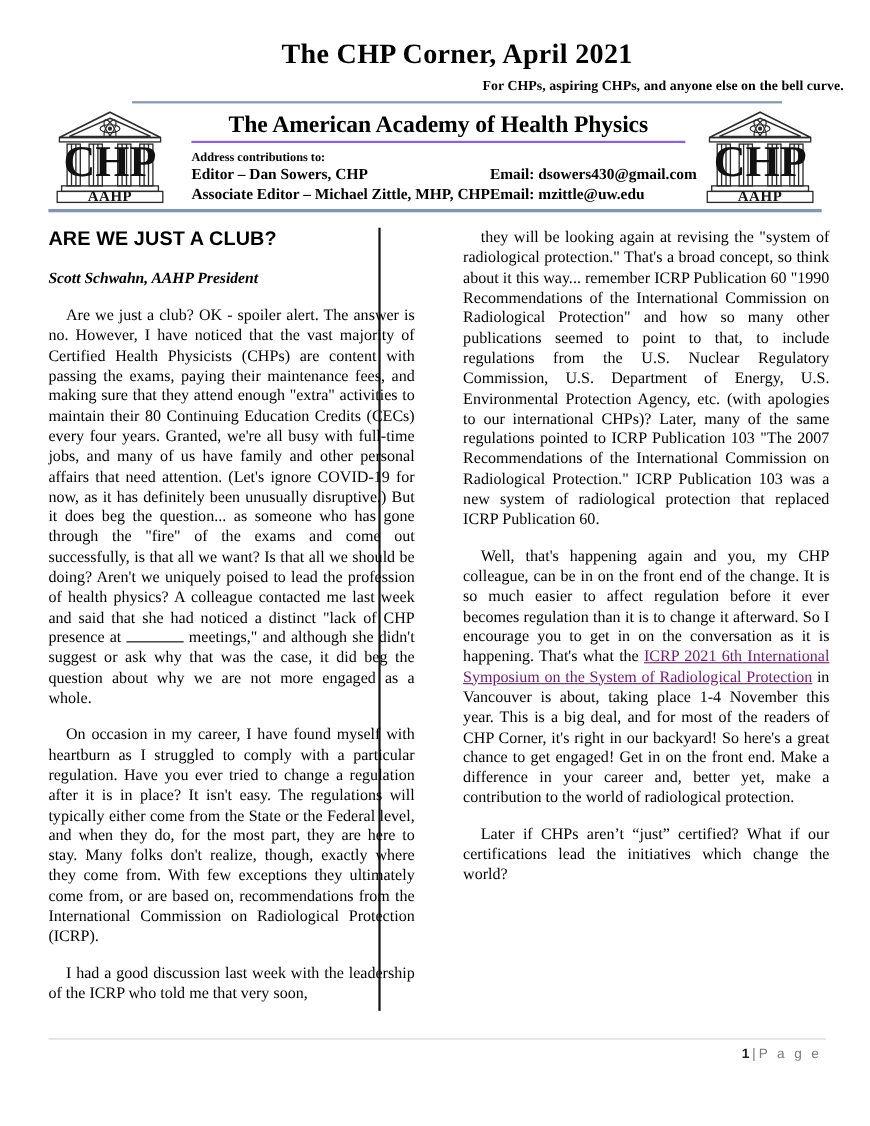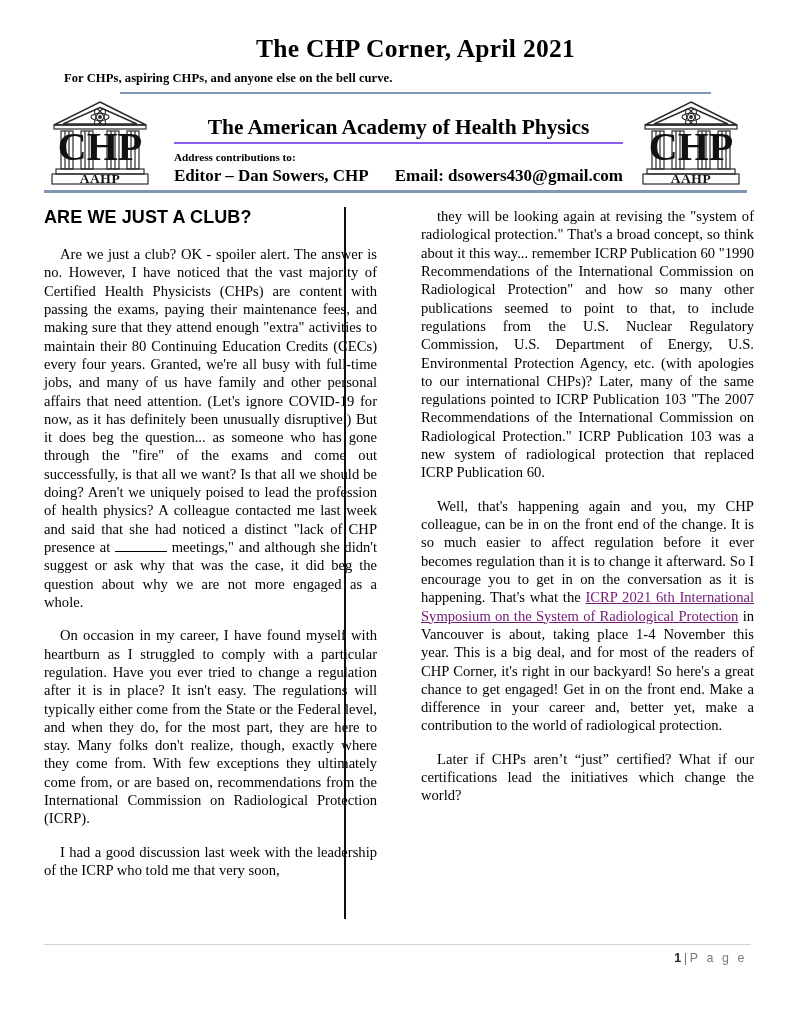--- a/index.html
+++ b/index.html
@@ -29,21 +29,21 @@
   .pub-title {
     text-align: center;
     font-size: 25.5px;
     font-weight: bold;
     letter-spacing: 0.3px;
     margin-top: 36px;
     line-height: 1.05;
     white-space: nowrap;
   }
   .pub-tagline {
-    text-align: left;
+    text-align: right;
     font-size: 12.6px;
     font-weight: bold;
     margin-top: 8px;
     letter-spacing: 0.05px;
     font-family: Liberation Serif, serif;
   }
   .rule-thin {
     height: 2px;
     background: #8096b4;
     margin: 6px 56px 0 56px;
@@ -82,21 +82,21 @@
   }
   .addr-label {
     font-size: 11.2px;
     font-weight: bold;
     margin-top: 6px;
     line-height: 1.34;
   }
   .addr-table {
     width: 100%;
     border-collapse: collapse;
-    font-size: 17px;
+    font-size: 14px;
     font-weight: bold;
     line-height: 1.34;
   }
   .addr-table td { padding: 0; vertical-align: top; }
   .addr-table td.name { width: 60%; white-space: nowrap; }
   .addr-table td.mail { width: 40%; white-space: nowrap; }
 
   .rule-thick {
     position: absolute;
     left: 44px;
@@ -244,20 +244,24 @@
 
     <div class="orgtext">
       <div class="org-name">The American Academy of Health Physics</div>
       <div class="addr-label">Address contributions to:</div>
       <table class="addr-table">
         <tbody>
           <tr>
             <td class="name">Editor – Dan Sowers, CHP</td>
             <td class="mail">Email: dsowers430@gmail.com</td>
           </tr>
+          <tr>
+            <td class="name">Associate Editor – Michael Zittle, MHP, CHP</td>
+            <td class="mail">Email: mzittle@uw.edu</td>
+          </tr>
         </tbody>
       </table>
     </div>
 
     <svg class="logo" viewBox="0 0 112 90">
       <g fill="none" stroke="#2b2b2b" stroke-width="1.4">
         <path d="M56 4 L102 27 L10 27 Z"></path>
         <path d="M56 9.5 L93 26 L19 26 Z"></path>
       </g>
       <g>
@@ -291,20 +295,21 @@
   </div>
 
   <div class="rule-thick"></div>
 
   <div class="divider"></div>
 
   <div class="columns">
 
     <div class="col col-left">
       <div class="article-head">ARE WE JUST A CLUB?</div>
+      <div class="byline">Scott Schwahn, AAHP President</div>
 
       <p class="body"><span>Are we just a club? OK - spoiler alert. The answer is no. However, I have noticed that the vast majority of Certified Health Physicists (CHPs) are content with passing the exams, paying their maintenance fees, and making sure that they attend enough "extra" activities to maintain their 80 Continuing Education Credits (CECs) every four years. Granted, we're all busy with full-time jobs, and many of us have family and other personal affairs that need attention. (Let's ignore COVID-19 for now, as it has definitely been unusually disruptive.) But it does beg the question... as someone who has gone through the "fire" of the exams and come out successfully, is that all we want? Is that all we should be doing? Aren't we uniquely poised to lead the profession of health physics? A colleague contacted me last week and said that she had noticed a distinct "lack of CHP presence at </span><span class="blank-fill"></span><span> meetings," and although she didn't suggest or ask why that was the case, it did beg the question about why we are not more engaged as a whole.</span></p>
 
       <p class="body">On occasion in my career, I have found myself with heartburn as I struggled to comply with a particular regulation. Have you ever tried to change a regulation after it is in place? It isn't easy. The regulations will typically either come from the State or the Federal level, and when they do, for the most part, they are here to stay. Many folks don't realize, though, exactly where they come from. With few exceptions they ultimately come from, or are based on, recommendations from the International Commission on Radiological Protection (ICRP).</p>
 
       <p class="body">I had a good discussion last week with the leadership of the ICRP who told me that very soon,</p>
     </div>
 
     <div class="col col-right">
       <p class="body">they will be looking again at revising the "system of radiological protection." That's a broad concept, so think about it this way... remember ICRP Publication 60 "1990 Recommendations of the International Commission on Radiological Protection" and how so many other publications seemed to point to that, to include regulations from the U.S. Nuclear Regulatory Commission, U.S. Department of Energy, U.S. Environmental Protection Agency, etc. (with apologies to our international CHPs)? Later, many of the same regulations pointed to ICRP Publication 103 "The 2007 Recommendations of the International Commission on Radiological Protection." ICRP Publication 103 was a new system of radiological protection that replaced ICRP Publication 60.</p>

